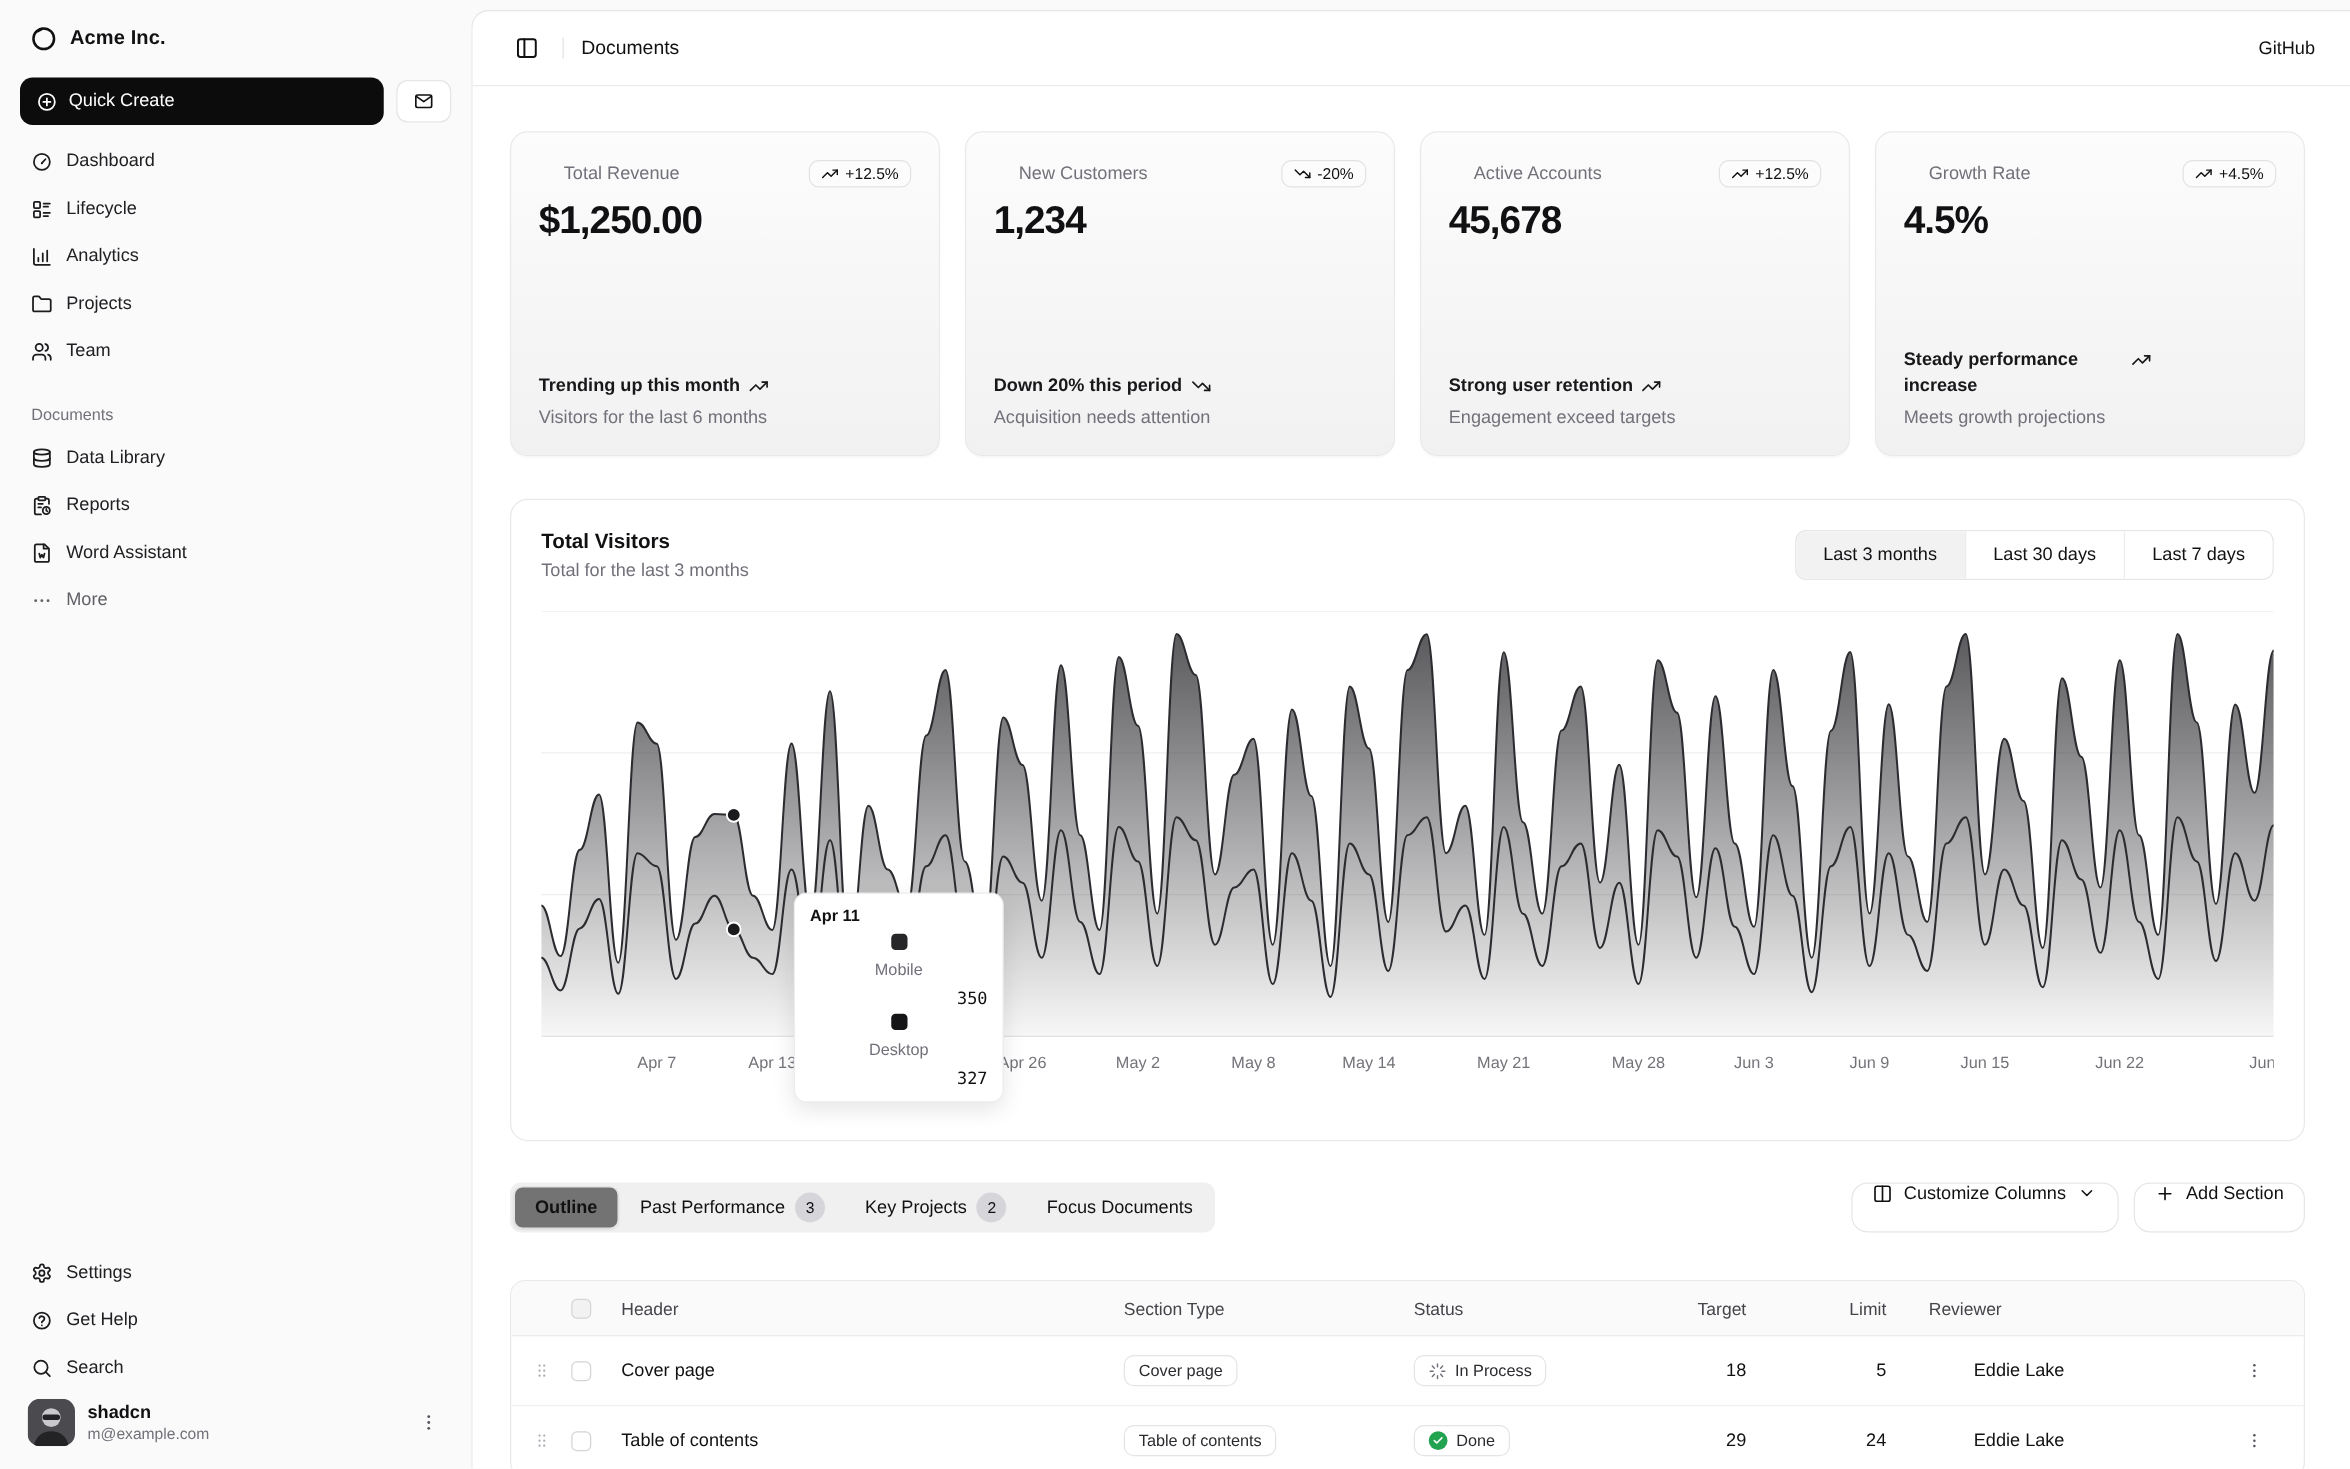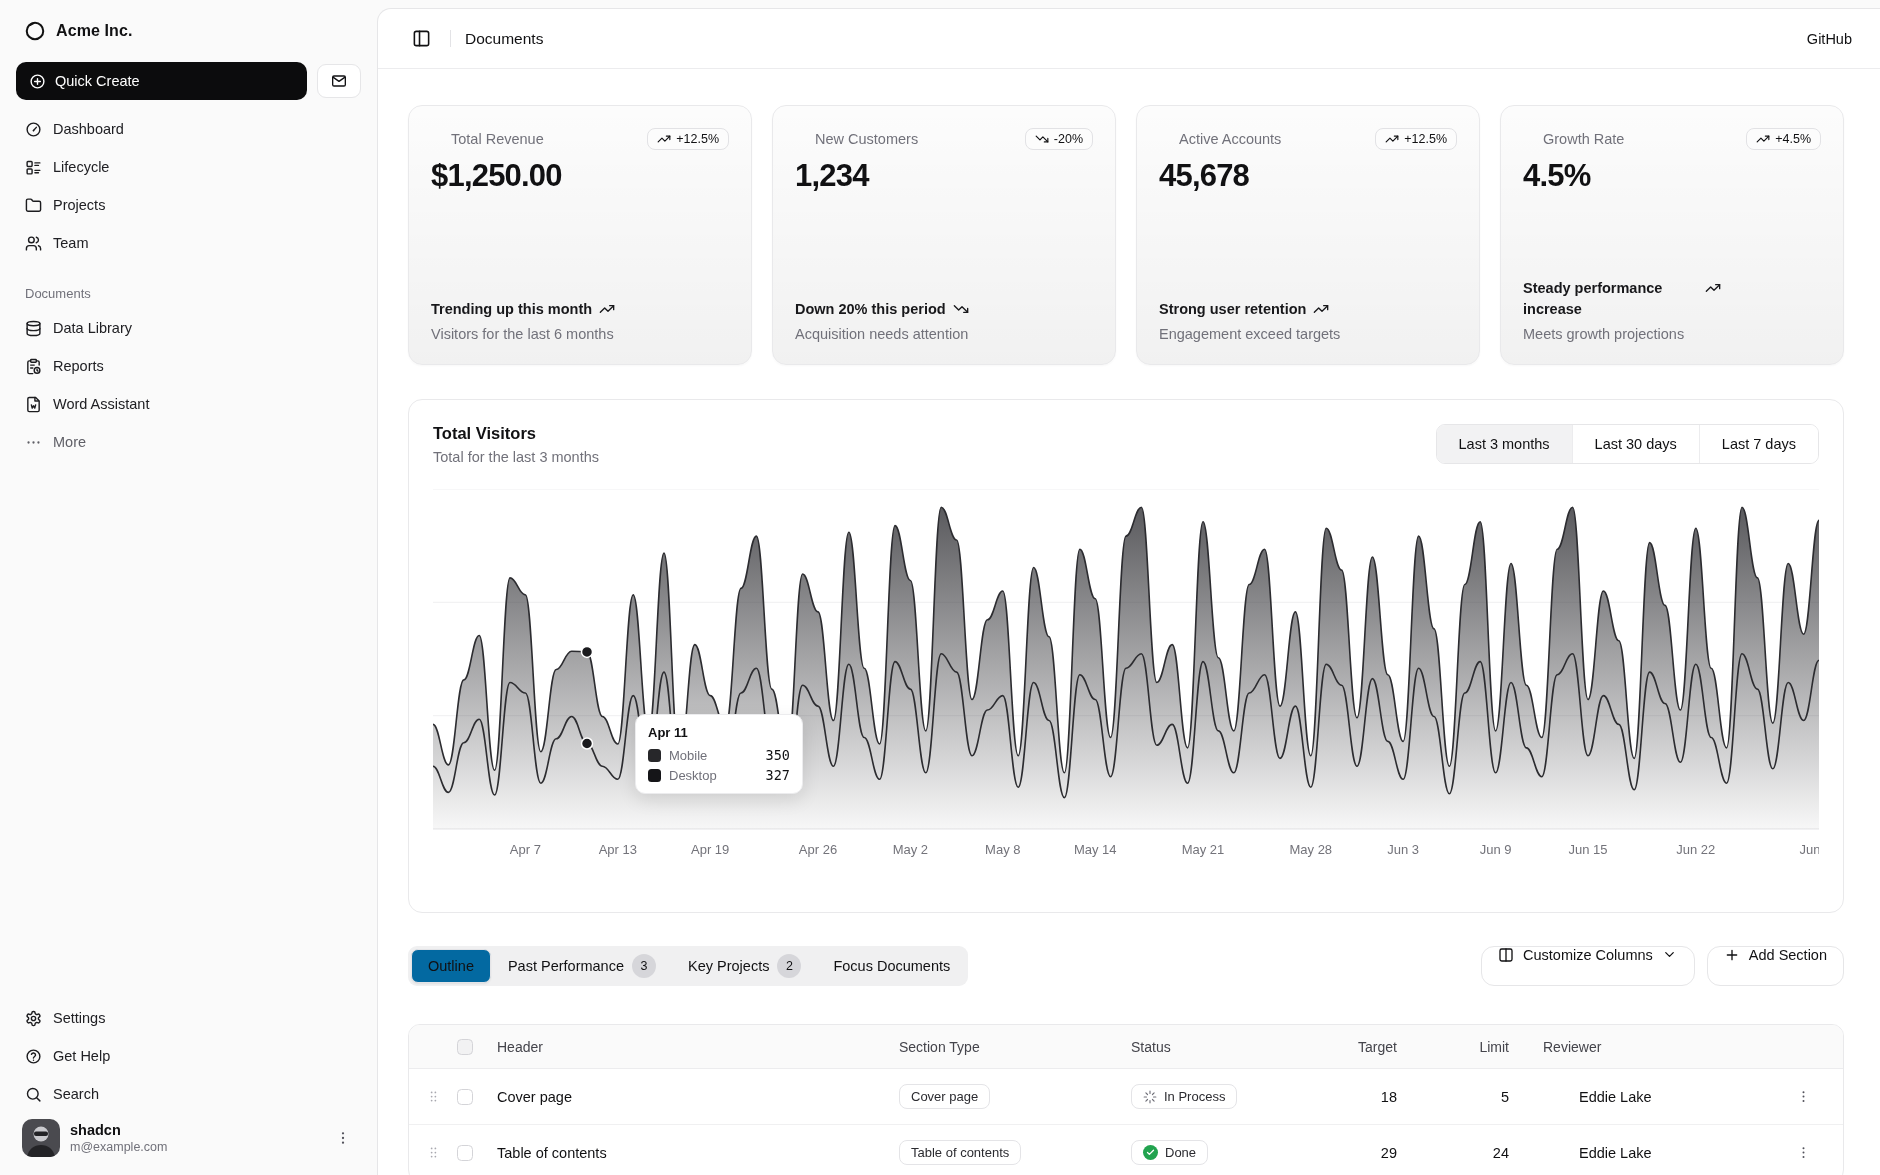--- a/index.html
+++ b/index.html
@@ -63,31 +63,31 @@
   .chart-title{font-size:16.5px; font-weight:700;}
   .chart-sub{font-size:14.5px; color:var(--muted); margin-top:6px;}
   .range-group{display:inline-flex; border:1px solid var(--border); border-radius:9px; overflow:hidden; height:40px;}
   .range-btn{border:none; background:#fff; padding:0 22px; font-size:14.5px; color:var(--ink); cursor:pointer; font-family:inherit; border-left:1px solid var(--border2);}
   .range-btn:first-child{border-left:none;}
   .range-btn.active{background:#f2f2f3;}
   .chart-plot{position:relative; margin-top:24px; height:374px;}
   .chart-plot svg{display:block;}
   .tooltip{position:absolute; top:225px; width:168px; background:#fff; border:1px solid #ececee; border-radius:10px; box-shadow:0 6px 18px rgba(0,0,0,.1); padding:10px 12px; z-index:3;}
   .tooltip-label{font-size:13px; font-weight:700; margin-bottom:7px;}
-  .tooltip-row{display:flex; align-items:center; gap:8px; font-size:13px; color:var(--muted); margin-top:4px;}
+  .tooltip-row{display:flex; align-items:center; gap:8px; font-size:13px; color:var(--muted); margin-top:4px;flex-direction:column;}
   .tooltip-row .swatch{width:13px; height:13px; border-radius:3.5px; flex-shrink:0;}
   .swatch.sw-mobile{background:#27272a;}
   .swatch.sw-desktop{background:#151518;}
   .tooltip-row .val{margin-left:auto; color:var(--ink); font-family:"DejaVu Sans Mono", monospace; font-size:13.5px;}
 
   
   .tabs-row{display:flex; align-items:center; margin-top:33px;}
   .tab-list{display:inline-flex; align-items:center; background:#f0f0f1; border-radius:9px; padding:3px; gap:2px; height:40px;}
   .tab{display:inline-flex; align-items:center; gap:8px; height:34px; padding:0 14px; border-radius:7px; font-size:14.5px; color:var(--ink); cursor:pointer; border:1px solid transparent; background:none; font-family:inherit;}
-  .tab.active{background:#0369a1; border-color:#e4e4e7; box-shadow:0 1px 2px rgba(0,0,0,.07); padding:0 16px;}
+  .tab.active{background:#737373; border-color:#e4e4e7; box-shadow:0 1px 2px rgba(0,0,0,.07); padding:0 16px;font-weight:bold;}
   .tab-count{width:24px; height:24px; border-radius:50%; background:#d6d6da; display:inline-flex; align-items:center; justify-content:center; font-size:12.5px; color:var(--ink);}
   .toolbar{margin-left:auto; display:flex; gap:12px;}
   .btn-outline{display:inline-flex; align-items:flex-start; gap:9px; height:40px; padding:0 16px; background:#fff; border:1px solid var(--border); border-radius:13px; font-size:14.5px; font-weight:500; color:var(--ink); cursor:pointer; font-family:inherit;}
   .btn-outline .ic{width:16px; height:16px; display:flex;}
 
   
   .table-card{margin-top:38px; border:1px solid #e9e9eb; border-radius:12px; overflow:hidden; background:#fff;}
   .tr{display:grid; grid-template-columns:48px 40px 1fr 232px 196px 104px 112px 248px 52px; align-items:center;}
   .thead{background:#fafafa; height:44px; font-size:14px; color:#44444b; border-bottom:1px solid var(--border2);}
   .trow{height:56px; font-size:14.5px; border-bottom:1px solid #f0f0f1;}
@@ -149,20 +149,29 @@
       </div>
       <div class="nav-item">
         <span class="ic">
             <svg width="17" height="17" viewBox="0 0 24 24" fill="none" stroke="currentColor" stroke-width="2" stroke-linecap="round">
               <rect x="3" y="3.5" width="7" height="7" rx="1.2"></rect>
               <rect x="3" y="14" width="7" height="7" rx="1.2"></rect>
               <path d="M14 5.5h7M14 9h5M14 16h7M14 19.5h5"></path>
             </svg>
           </span>
         <span>Lifecycle</span>
+      </div>
+      <div class="nav-item">
+        <span class="ic">
+            <svg width="17" height="17" viewBox="0 0 24 24" fill="none" stroke="currentColor" stroke-width="2" stroke-linecap="round">
+              <path d="M3 3v16a2 2 0 0 0 2 2h16"></path>
+              <path d="M8 17v-4M13 17V8M18 17V5"></path>
+            </svg>
+          </span>
+        <span>Analytics</span>
       </div>
       <div class="nav-item">
         <span class="ic">
             <svg width="17" height="17" viewBox="0 0 24 24" fill="none" stroke="currentColor" stroke-width="2" stroke-linecap="round" stroke-linejoin="round">
               <path d="M20 20a2 2 0 0 0 2-2V8a2 2 0 0 0-2-2h-7.9a2 2 0 0 1-1.69-.9L9.6 3.9A2 2 0 0 0 7.93 3H4a2 2 0 0 0-2 2v13a2 2 0 0 0 2 2Z"></path>
             </svg>
           </span>
         <span>Projects</span>
       </div>
       <div class="nav-item">

